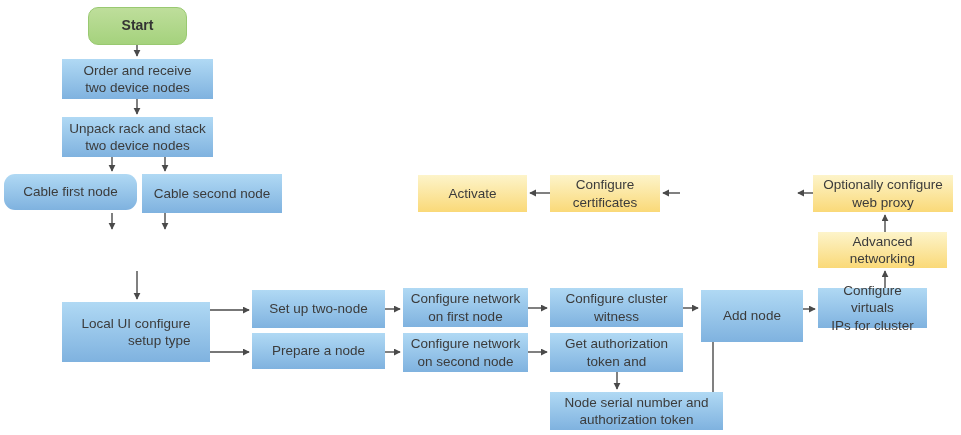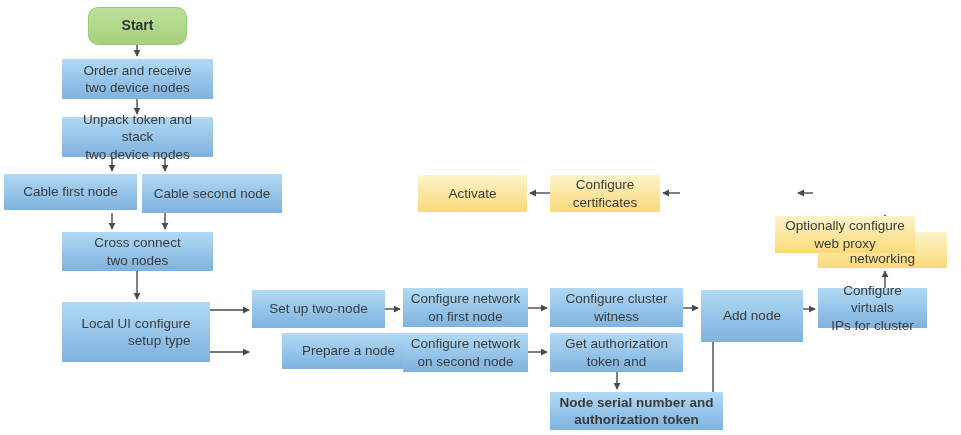--- a/index.html
+++ b/index.html
@@ -67,44 +67,42 @@
 
       <line x1="813" y1="193" x2="798" y2="193" marker-end="url(#ah)"></line>
       <line x1="680" y1="193" x2="663" y2="193" marker-end="url(#ah)"></line>
       <line x1="550" y1="193" x2="530" y2="193" marker-end="url(#ah)"></line>
     </g>
   </svg>
 
   <div class="node green" style="left:88px;  top:7px;   width:99px;  height:33px;">Start</div>
   <div class="node blue" style="left:62px;  top:59px;  width:151px; height:40px;">Order and receive
 two device nodes</div>
-  <div class="node blue" style="left:62px;  top:117px; width:151px; height:40px;">Unpack token and stack
+  <div class="node blue" style="left:62px;  top:117px; width:151px; height:40px;">Unpack rack and stack
 two device nodes</div>
-  <div class="node blue" style="left:4px;   top:174px; width:133px; height:33px;">Cable first node</div>
+  <div class="node blue" style="left:4px;   top:174px; width:133px; height:33px;border-radius:11px;">Cable first node</div>
   <div class="node blue" style="left:142px; top:174px; width:140px; height:39px;">Cable second node</div>
-  <div class="node blue" style="left:62px;  top:232px; width:151px; height:39px;">Cross connect
-two nodes</div>
   <div class="node blue" style="left:62px;  top:302px; width:148px; height:60px;text-align:right;">Local UI configure
 setup type</div>
   <div class="node blue" style="left:252px; top:290px; width:133px; height:38px;">Set up two-node</div>
-  <div class="node blue" style="left:252px; top:333px; width:133px; height:26px;margin-left:30px;">Prepare a node</div>
+  <div class="node blue" style="left:252px; top:333px; width:133px; height:26px;">Prepare a node</div>
   <div class="node blue" style="left:403px; top:288px; width:125px; height:39px;">Configure network
 on first node</div>
   <div class="node blue" style="left:403px; top:333px; width:125px; height:39px;">Configure network
 on second node</div>
   <div class="node blue" style="left:550px; top:288px; width:133px; height:39px;">Configure cluster
 witness</div>
   <div class="node blue" style="left:550px; top:333px; width:133px; height:39px;">Get authorization
 token and</div>
-  <div class="node blue" style="left:550px; top:392px; width:173px; height:38px;font-weight:bold;">Node serial number and
+  <div class="node blue" style="left:550px; top:392px; width:173px; height:38px;">Node serial number and
 authorization token</div>
   <div class="node blue" style="left:701px; top:290px; width:102px; height:52px;">Add node</div>
   <div class="node blue" style="left:818px; top:288px; width:109px; height:40px;">Configure virtuals
 IPs for cluster</div>
   <div class="node yellow" style="left:818px; top:232px; width:129px; height:36px;">Advanced
 networking</div>
-  <div class="node yellow" style="left:775px; top:175px; width:140px; height:37px;margin-top:41px;">Optionally configure
+  <div class="node yellow" style="left:813px; top:175px; width:140px; height:37px;">Optionally configure
 web proxy</div>
   <div class="node yellow" style="left:550px; top:175px; width:110px; height:37px;text-align:center;">Configure
 certificates</div>
   <div class="node yellow" style="left:418px; top:175px; width:109px; height:37px;">Activate</div>
 
 </div>
 
 </body></html>

